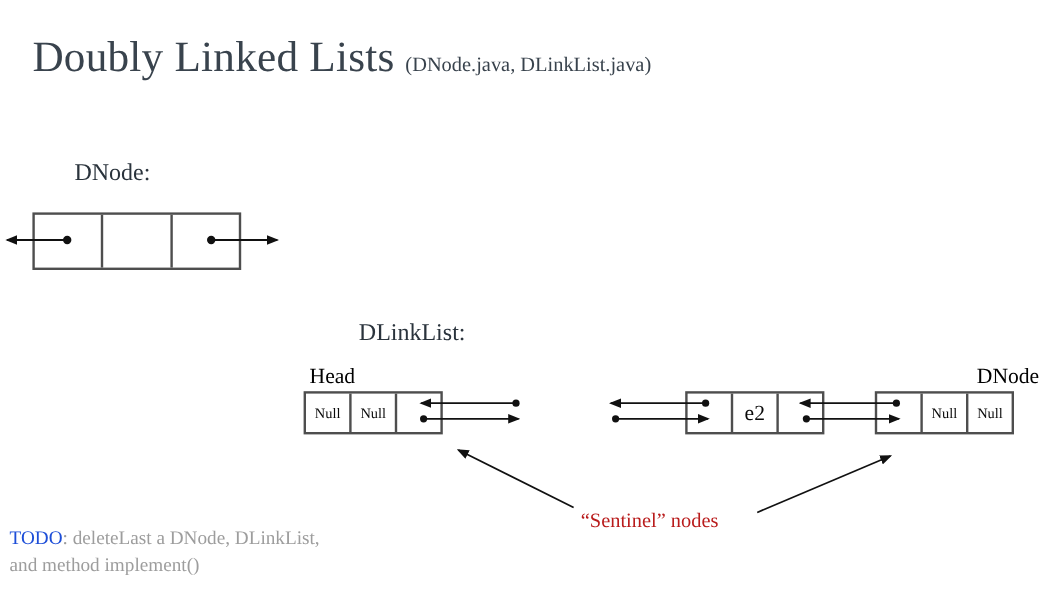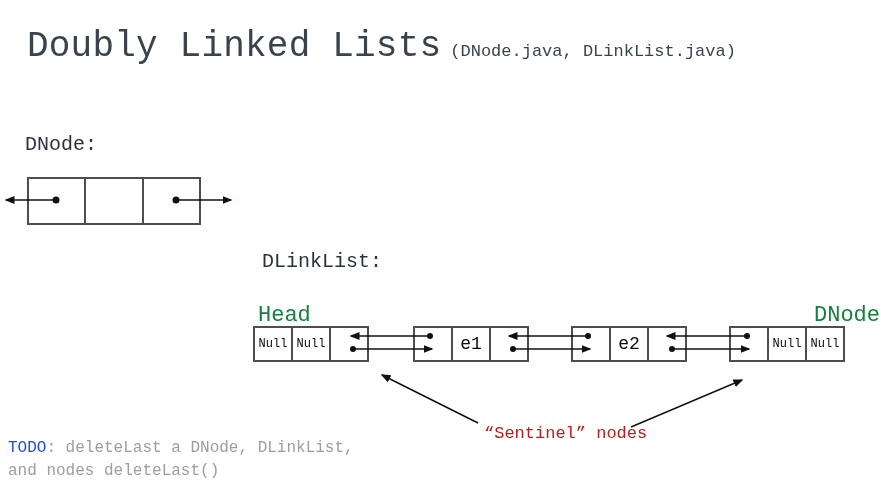--- a/index.html
+++ b/index.html
@@ -1,39 +1,39 @@
 <!DOCTYPE html>
 <html><head>
 <meta charset="utf-8">
 <style>
   html,body{margin:0;padding:0;background:#fff;}
   .slide{
     position:relative;width:881px;height:496px;background:#ffffff;overflow:hidden;
-    font-family:Liberation Mono, monospace;
+    font-family:Liberation Serif, serif;
   }
   .title-row{
     position:absolute;left:27px;top:26px;display:flex;align-items:baseline;gap:9px;white-space:nowrap;
   }
   .title-main{font-size:36px;font-weight:400;color:#39434d;letter-spacing:0.2px;}
   .title-suffix{font-size:17px;color:#39434d;}
-  .section-label{position:absolute;font-size:20px;color:#2a333c;}
+  .section-label{position:absolute;font-size:20px;color:#2a333c;margin-left:37px;}
   .dnode-label{left:25px;top:133px;}
-  .dlinklist-label{left:262px;top:250px;}
+  .dlinklist-label{left:262px;top:266px;}
   .box{position:absolute;display:flex;box-sizing:border-box;border:2px solid #4e4e4e;background:#fff;}
   .box .cell{flex:1 1 0;display:flex;align-items:center;justify-content:center;border-right:2px solid #4e4e4e;box-sizing:border-box;}
   .box .cell:last-child{border-right:none;}
   .dnode-box{left:27px;top:177px;width:174px;height:48px;}
   .node{top:326px;width:116px;height:36px;}
   .node-head{left:253px;}
   .node-e1{left:413px;}
   .node-e2{left:571px;}
   .node-tail{left:729px;}
   .null-text{font-size:12px;color:#0a0a0a;}
   .elem-text{font-size:18px;color:#0a0a0a;}
-  .node-label{position:absolute;font-size:22px;color:#15803d;top:303px;}
+  .node-label{position:absolute;font-size:18px;color:#000000;top:303px;}
   .head-label{left:258px;}
   .tail-label{left:814px;}
   .sentinel-label{position:absolute;left:484px;top:424px;font-size:17px;color:#b91c1c;}
   .todo{position:absolute;left:8px;top:437px;font-size:16px;line-height:23px;color:#9d9d9d;}
   .todo-red{color:#1d4ed8;}
   .arrows{position:absolute;left:0;top:0;pointer-events:none;}
 </style>
 </head>
 <body>
 
@@ -56,43 +56,38 @@
 
   <div class="node-label head-label">Head</div>
   <div class="node-label tail-label">DNode</div>
 
   <div class="box node node-head">
     <div class="cell null-text">Null</div>
     <div class="cell null-text">Null</div>
     <div class="cell"></div>
   </div>
 
-  <div class="box node node-e1">
-    <div class="cell"></div>
-    <div class="cell elem-text">e1</div>
-    <div class="cell"></div>
-  </div>
 
   <div class="box node node-e2">
     <div class="cell"></div>
     <div class="cell elem-text">e2</div>
     <div class="cell"></div>
   </div>
 
   <div class="box node node-tail">
     <div class="cell"></div>
     <div class="cell null-text">Null</div>
     <div class="cell null-text">Null</div>
   </div>
 
   <div class="sentinel-label">“Sentinel” nodes</div>
 
   <div class="todo">
     <div><span class="todo-red">TODO</span><span>: deleteLast a DNode, DLinkList,</span></div>
-    <div>and nodes deleteLast()</div>
+    <div>and method implement()</div>
   </div>
 
   <svg class="arrows" width="881" height="496" viewBox="0 0 881 496">
     <defs>
       <marker id="ah" markerWidth="10" markerHeight="8" refX="8.5" refY="4" orient="auto" markerUnits="userSpaceOnUse">
         <path d="M0,0 L10,4 L0,8 z" fill="#111"></path>
       </marker>
     </defs>
 
     <circle cx="56" cy="200" r="3.5" fill="#111"></circle>

